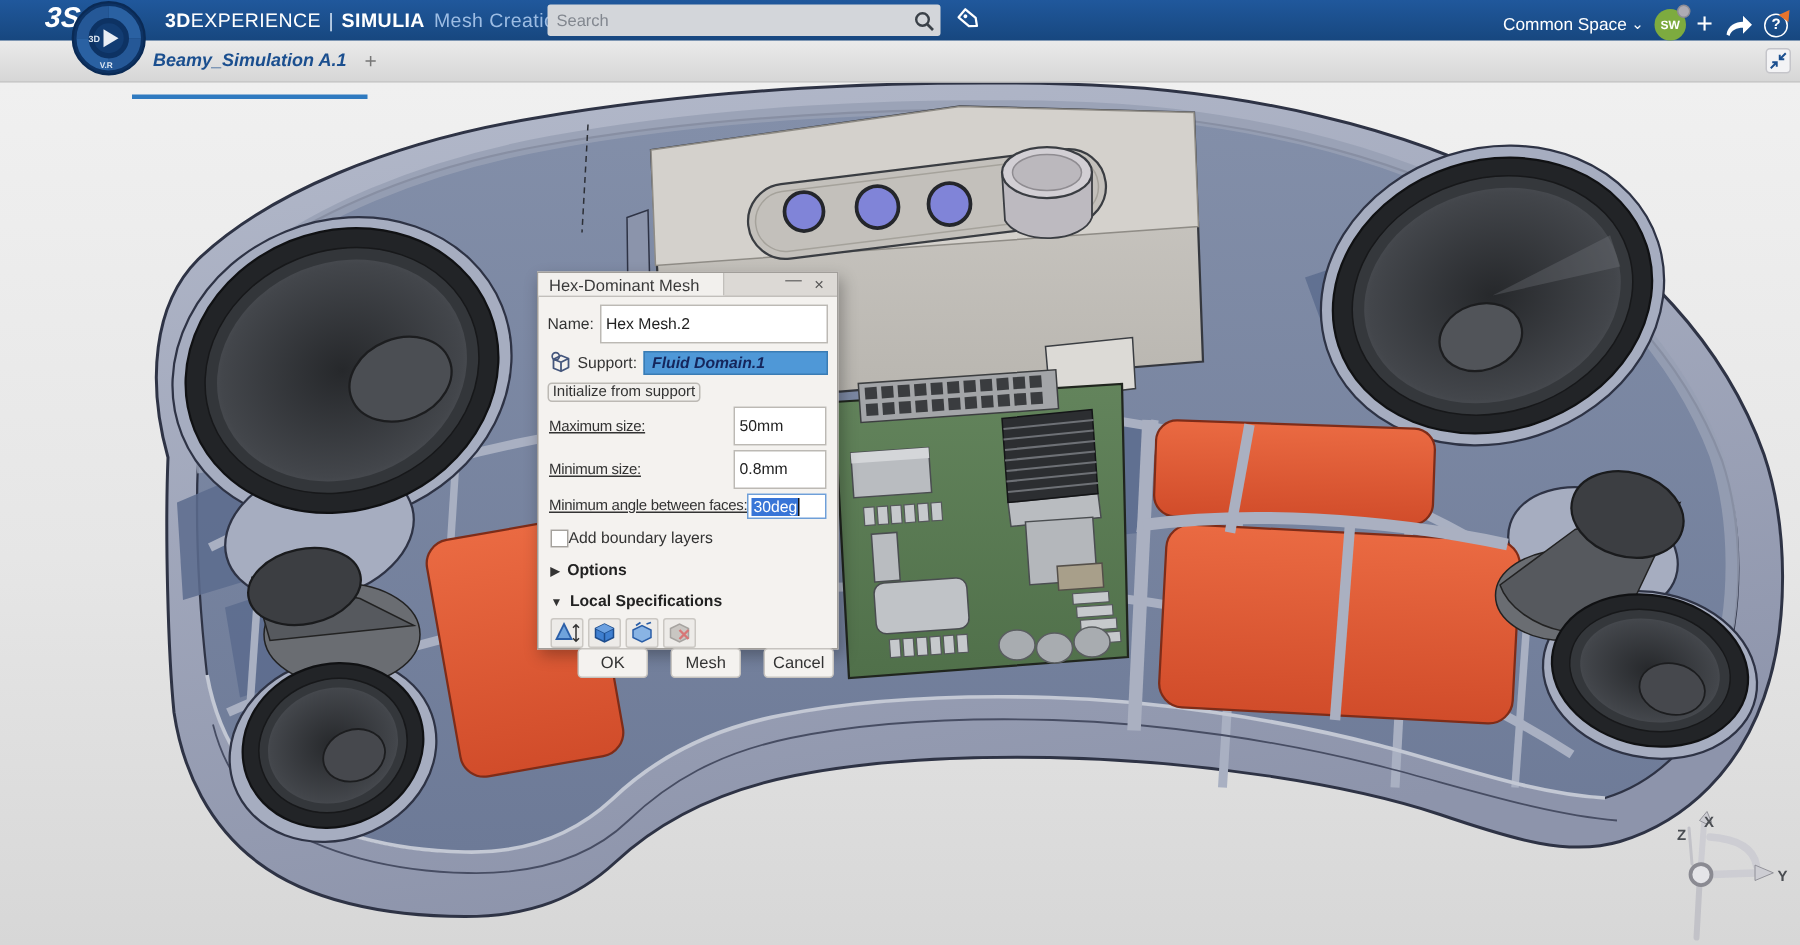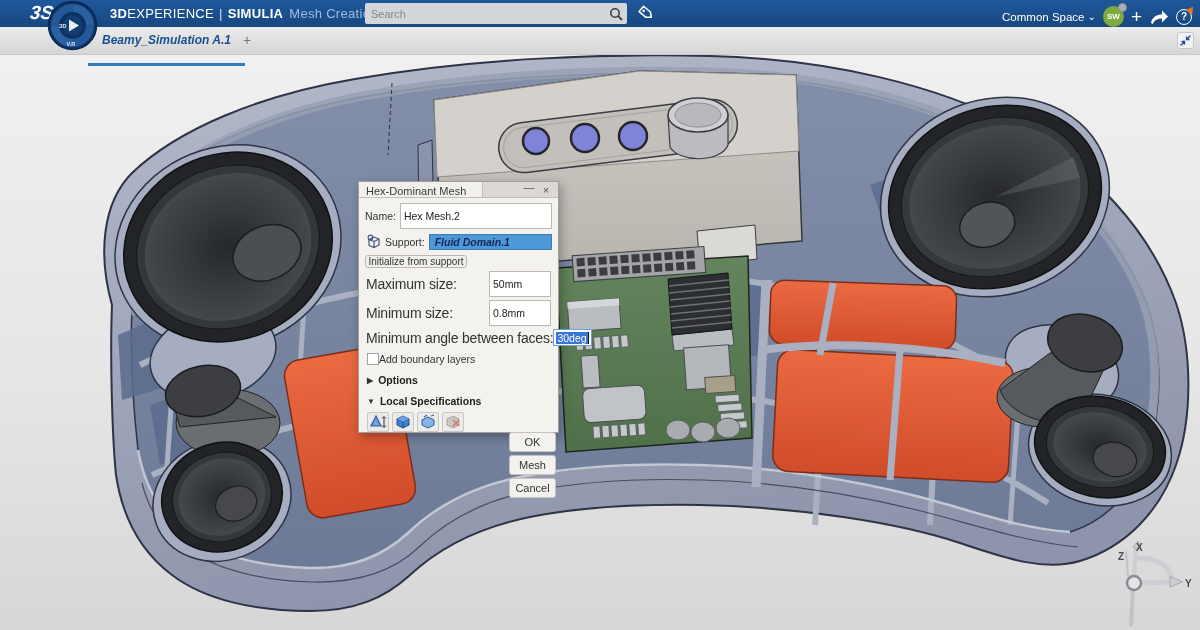--- a/index.html
+++ b/index.html
@@ -47,32 +47,32 @@
   .ctrl.min { right:22px; top:-1px; }
   .ctrl.cls { right:5px; }
   .row { display:flex; align-items:center; margin:5px 6px 0 6px; }
   .row .lbl { margin-right:4px; white-space:nowrap; }
   .inp { height:17px; border:1px solid #bcb9b4; background:#fff; font-size:10.5px; color:#222; padding:12px 3px; font-family:"Liberation Sans",sans-serif; outline:none; }
   .name-inp { flex:1; min-width:0; }
   .support-val { flex:1; min-width:0; height:16px; background:#4f98d7; border:1px solid #3a7cb4; color:#15265c; font-style:italic; font-weight:bold; font-size:10.5px; display:flex; align-items:center; padding:0 5px; }
   .cubeico { width:17px; height:16px; margin-right:3px; flex:0 0 auto; }
   .initbtn { margin:5px 0 0 6px; width:102px; height:18px; background:#f1efec; border:1px solid #bcb9b4; border-radius:3px; font-size:10px; color:#333; font-family:"Liberation Sans",sans-serif; }
   .frow { display:flex; align-items:center; justify-content:space-between; margin:3px 7px 0 7px; }
-  .frow .lbl { font-size:14px; letter-spacing:-.2px; white-space:nowrap; }
+  .frow .lbl { font-size:10px; letter-spacing:-.2px; white-space:nowrap;text-decoration:underline; }
   .frow .inp { width:62px; flex:0 0 auto; }
   .selfield { width:62px; height:17px; border:1px solid #6f9fd8; background:#fff; display:flex; align-items:center; padding:0 2px; position:relative; }
   .selfield .seltxt { background:#3875d7; color:#fff; font-size:10.5px; padding:0 1px; }
   .selfield .caret { width:1px; height:12px; background:#111; margin-left:0px; }
   .chkrow { display:flex; align-items:center; margin:7px 7px 0 8px; }
   .cbx { width:12px; height:12px; background:#fff; border:1px solid #a5a29d; }
   .secrow { display:flex; align-items:center; margin:9px 7px 0 8px; gap:5px; font-weight:bold; color:#222; }
   .tri { font-size:8px; color:#333; }
   .iconrow { display:flex; align-items:center; margin:5px 7px 0 8px; gap:3px; }
   .lsico { width:22px; height:20px; border:1px solid #cbc8c3; background:#edebe8; border-radius:2px; display:flex; align-items:center; justify-content:center; }
-  .btnrow { margin:auto 2px 4px auto; display:flex; gap:3px;flex-direction:column; }
+  .btnrow { margin:auto 2px 4px auto; display:flex; gap:15px; }
   .dbtn { width:47px; height:20px; background:#f4f2ef; border:1px solid #c6c3bf; border-radius:3px; font-size:11px; color:#333; font-family:"Liberation Sans",sans-serif; }
 </style>
 </head>
 <body>
 
 <div class="screen">
 
   <svg class="viewport" viewBox="0 0 1200 575">
     <defs>
       <linearGradient id="bgGrad" x1="0" y1="0" x2="0" y2="1">

